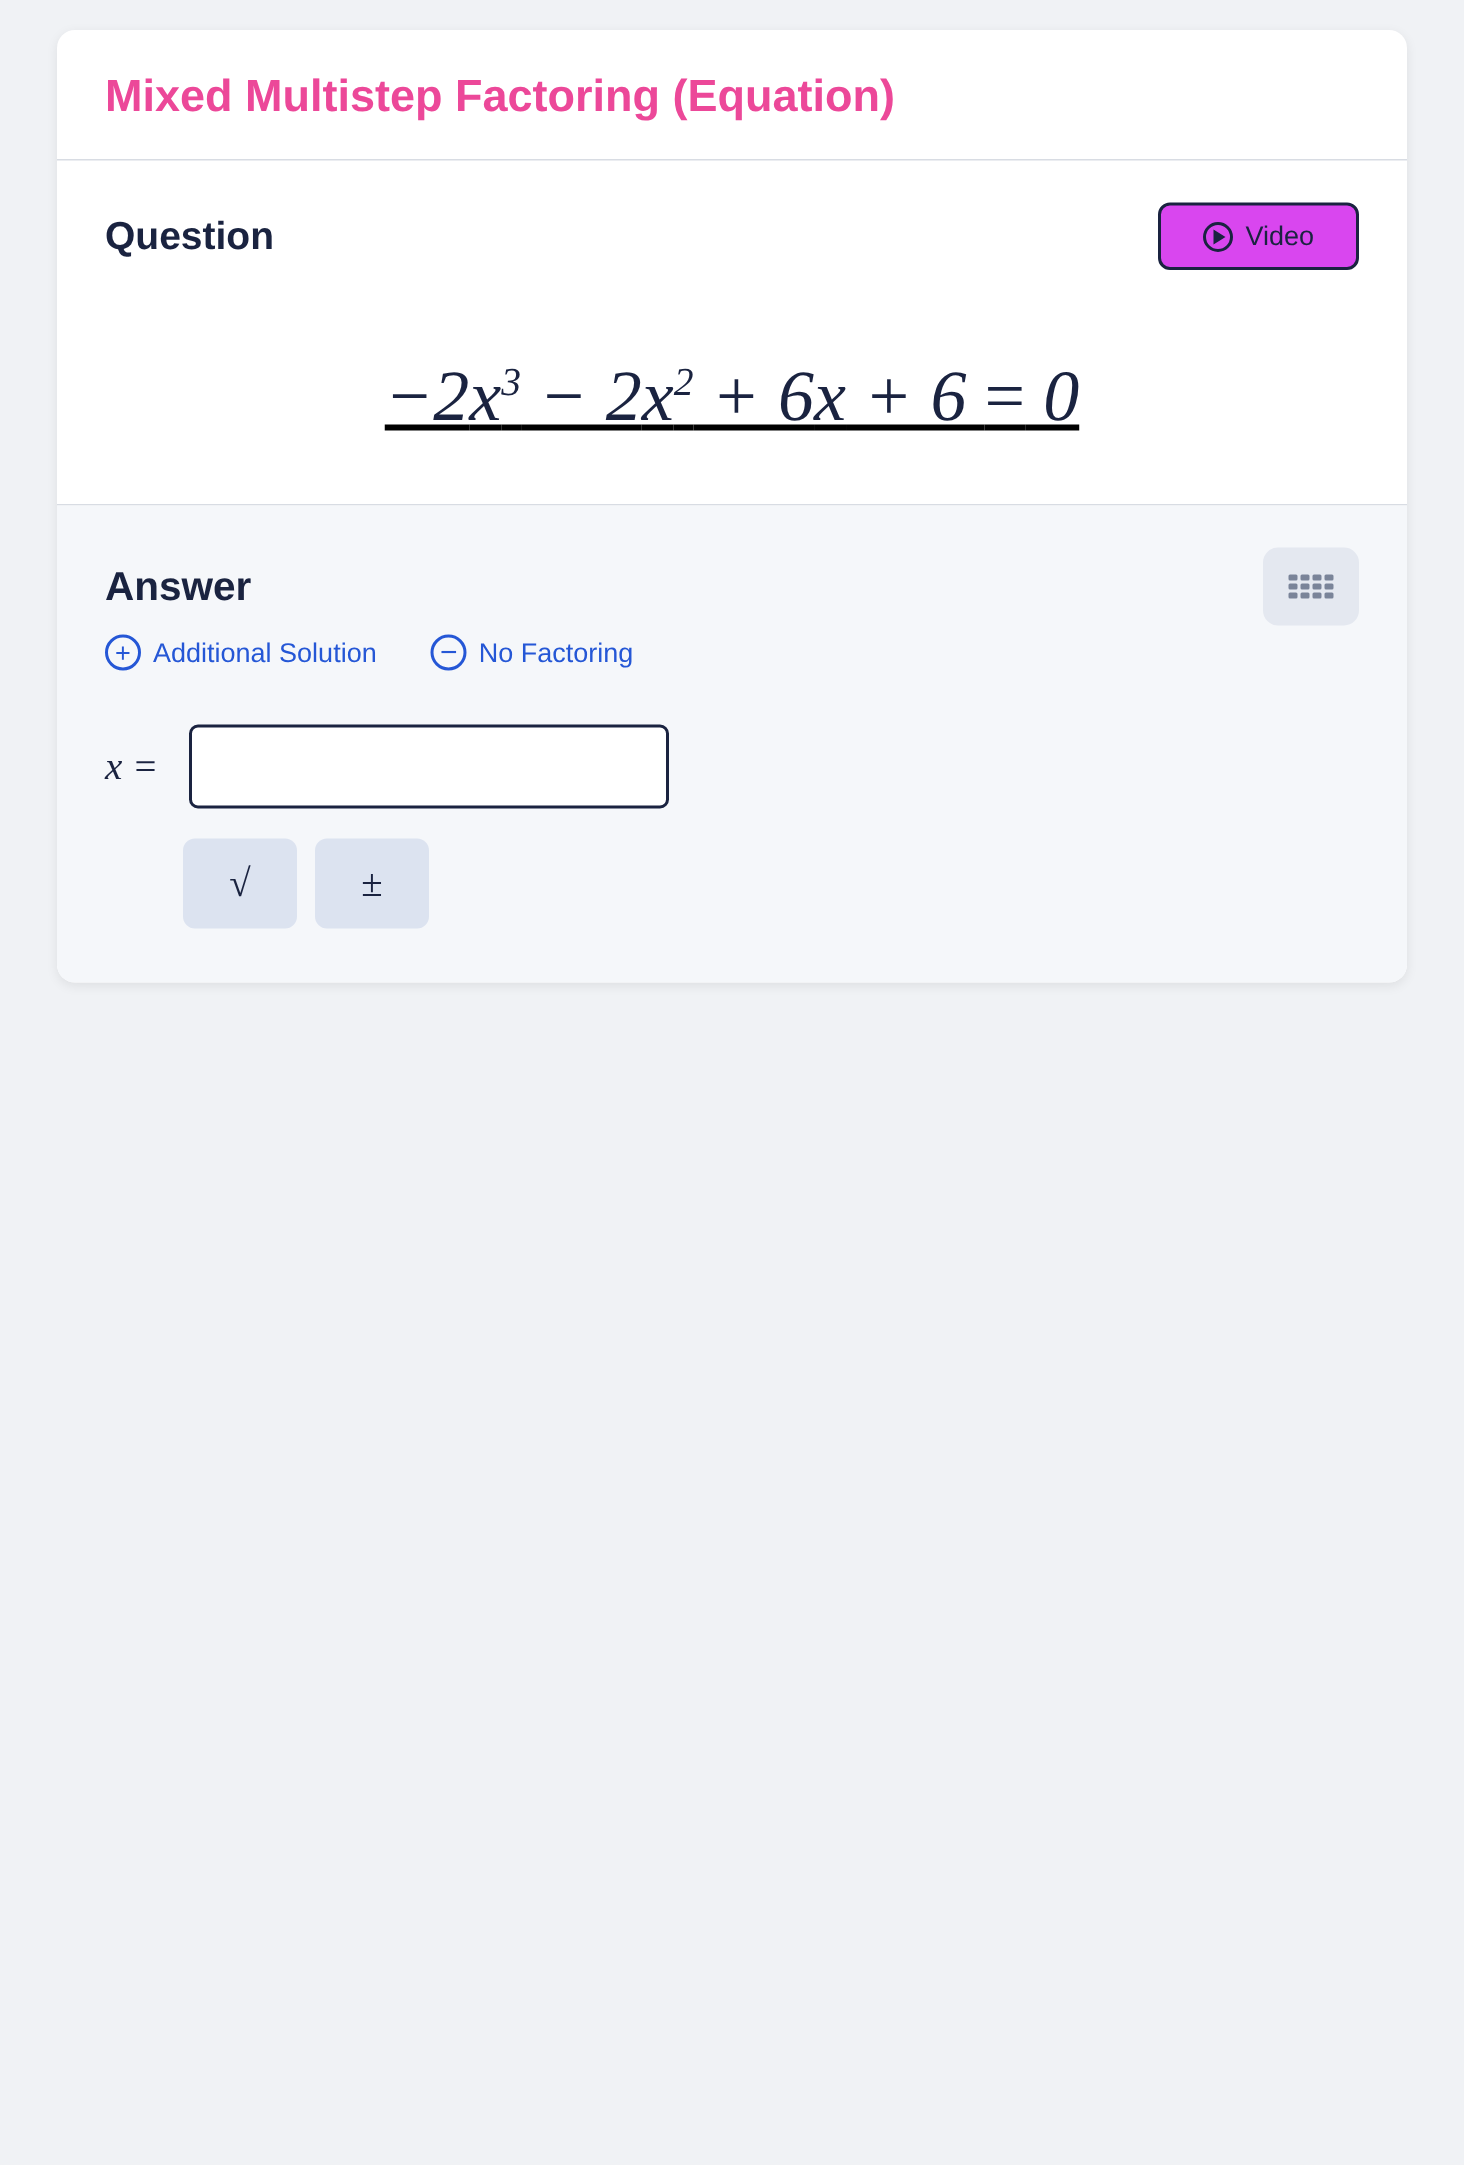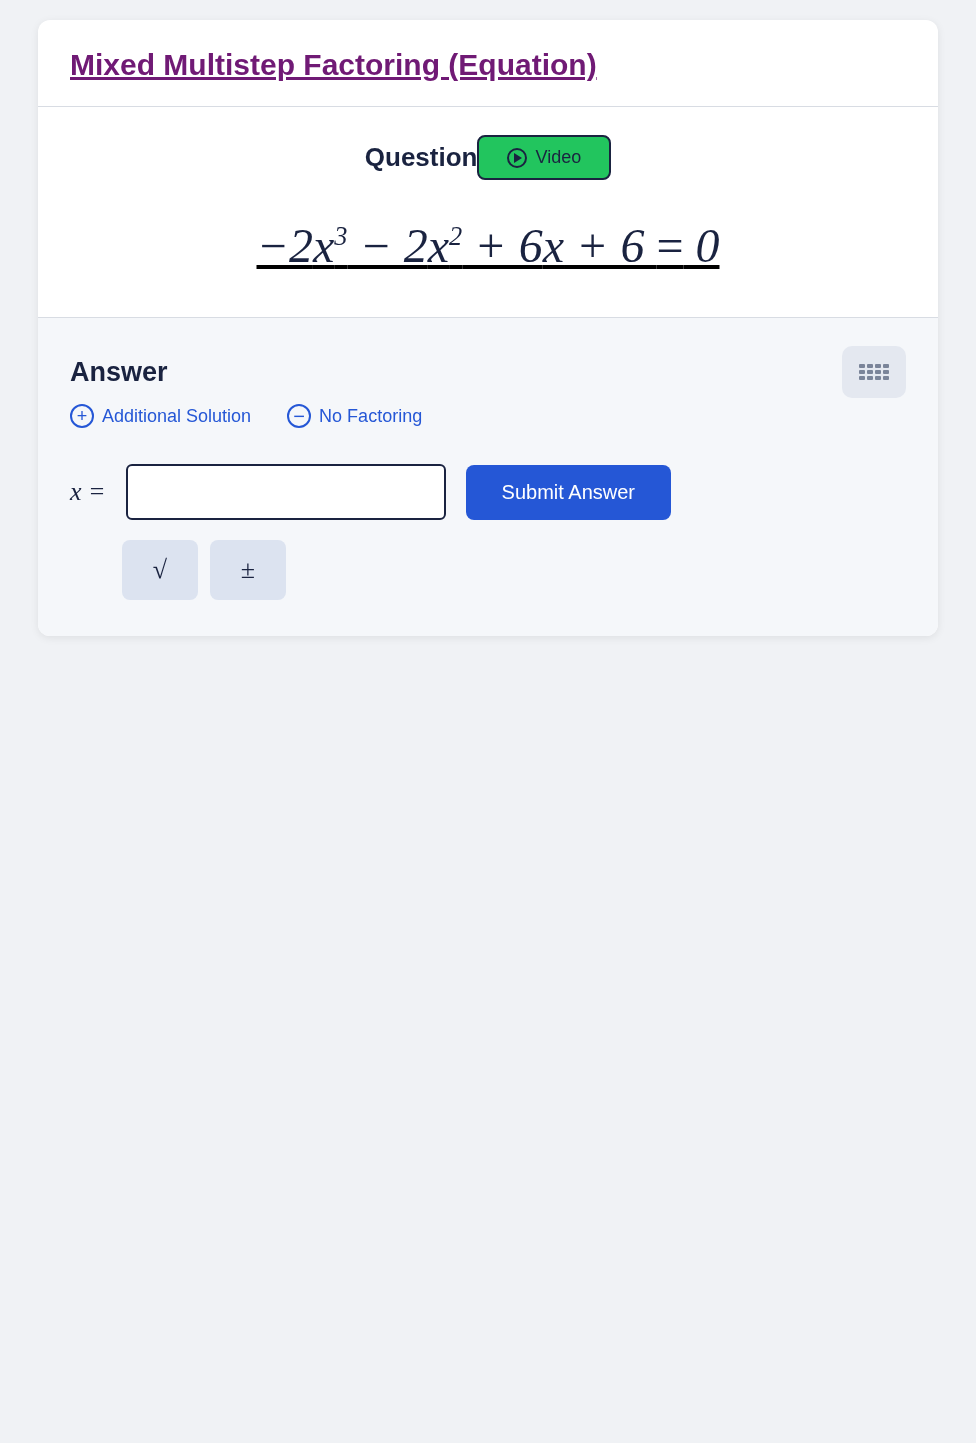--- a/index.html
+++ b/index.html
@@ -25,54 +25,53 @@
 
     .card-header {
       padding: 28px 32px 24px 32px;
       border-bottom: 1.5px solid #d8dce3;
     }
 
     .card-header h1 {
       font-family: Arial, Helvetica, sans-serif;
       font-weight: 800;
       font-size: 30px;
-      color: #701a75;
-      text-decoration: underline;
+      color: #ec4899;
     }
 
     .question-section {
       padding: 28px 32px 36px 32px;
       border-bottom: 1.5px solid #d8dce3;
     }
 
     .question-top-row {
       display: flex;
       align-items: center;
-      justify-content: center;
-      margin-bottom: 26px;
+      justify-content: space-between;
+      margin-bottom: 45px;
     }
 
     .question-label {
       font-family: Arial, Helvetica, sans-serif;
       font-weight: 800;
       font-size: 26px;
       color: #1a2340;
     }
 
     .button-group {
       display: flex;
       gap: 14px;
     }
 
     .btn-outline {
       font-family: Arial, Helvetica, sans-serif;
       font-size: 18px;
       font-weight: 400;
       color: #1a2340;
-      background: #22c55e;
+      background: #d946ef;
       border: 2px solid #1a2340;
       border-radius: 8px;
       padding: 10px 28px;
       cursor: pointer;
       display: flex;
       align-items: center;
       gap: 8px;
     }
 
     .play-icon {
@@ -345,21 +344,20 @@
       </button>
       <button class="solution-option">
         <span class="circle-minus">−</span>
         <span>No Factoring</span>
       </button>
     </div>
 
     <div class="input-row">
       <span class="x-label">x =</span>
       <input class="answer-input" type="text" style="">
-      <button class="submit-btn">Submit Answer</button>
     </div>
 
     <div class="math-buttons">
       <button class="math-btn">√</button>
       <button class="math-btn">±</button>
     </div>
   </div>
 
 </div>
 

